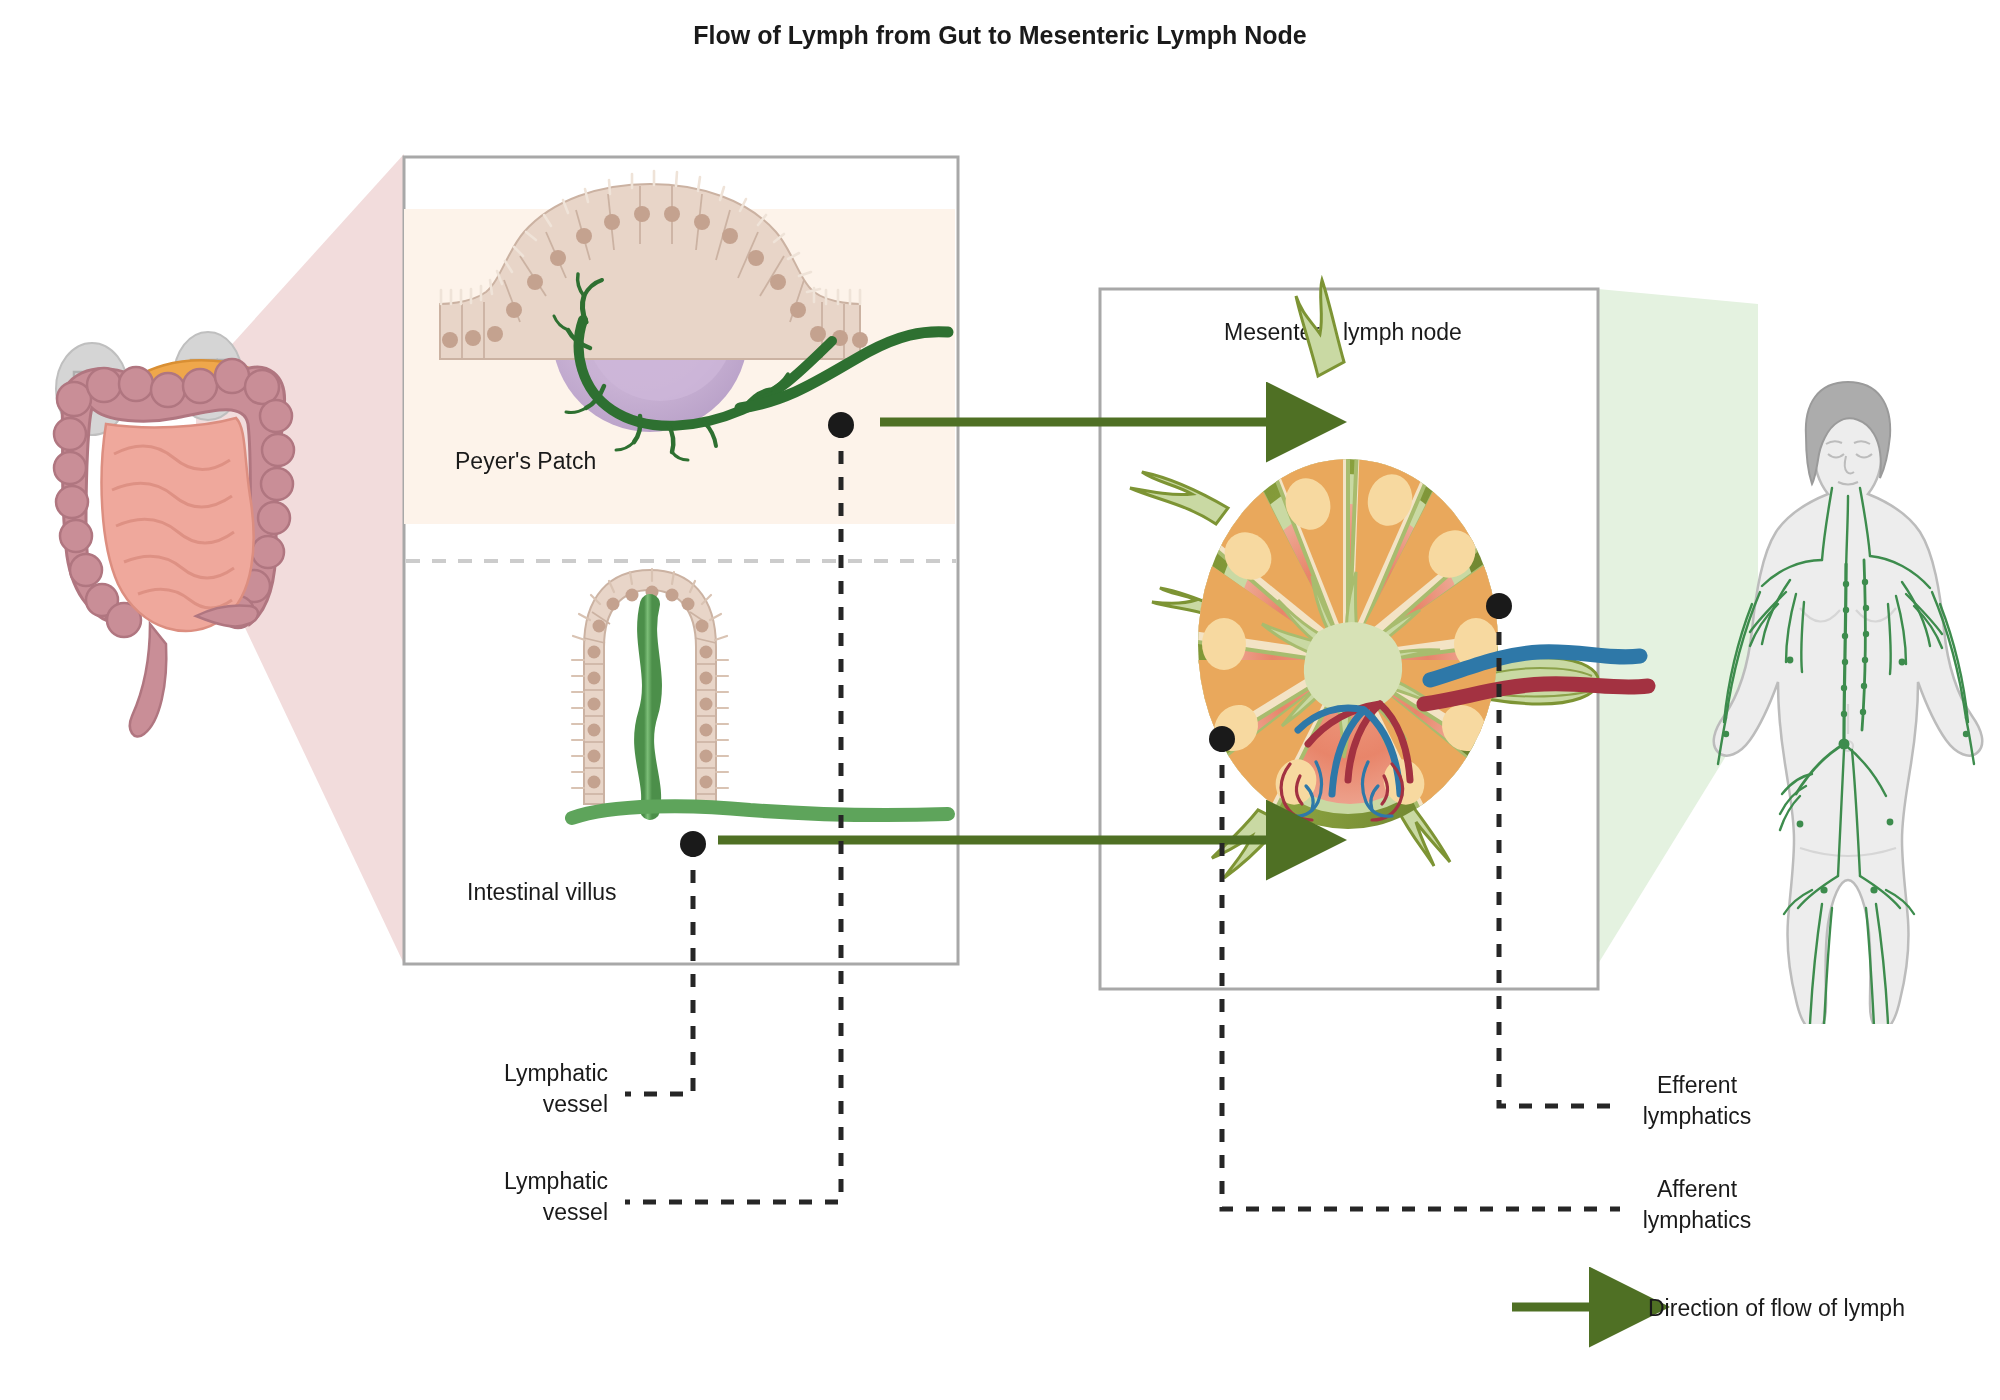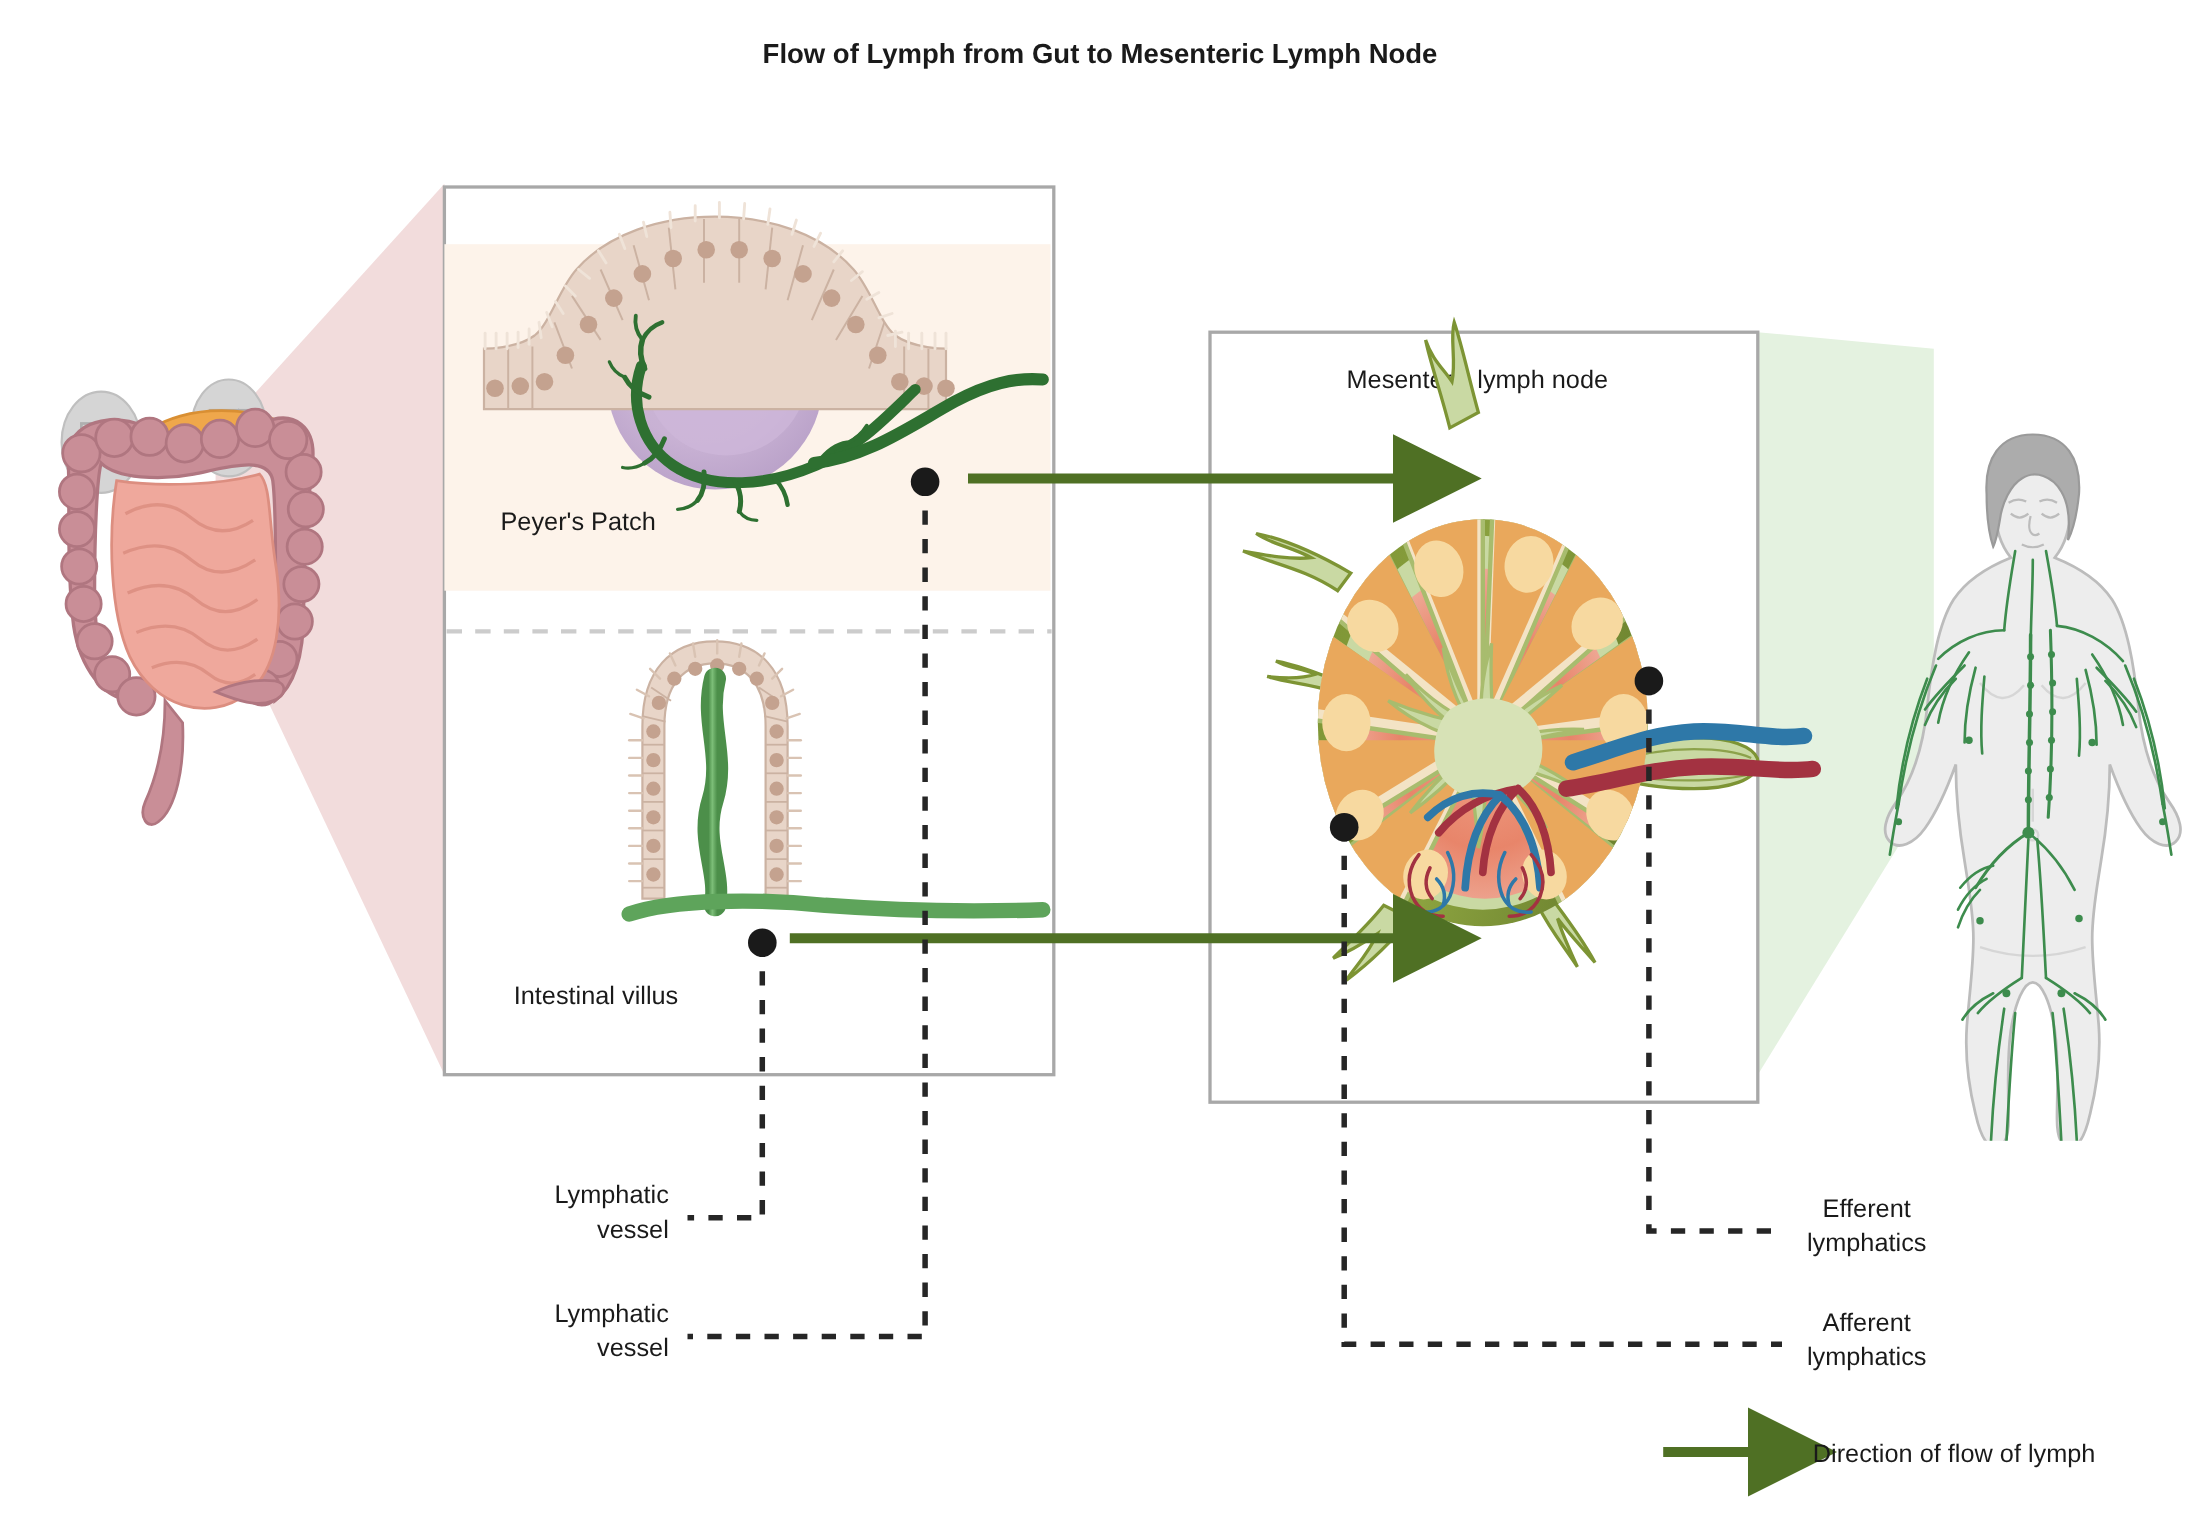--- a/index.html
+++ b/index.html
@@ -1,18 +1,18 @@
 <!DOCTYPE html>
 <html><head>
 <meta charset="utf-8">
 <style>
   html,body{margin:0;padding:0;background:#ffffff;}
   body{width:2000px;height:1400px;position:relative;overflow:hidden;
        font-family:"Liberation Sans","DejaVu Sans",sans-serif;}
-  #stage{position:absolute;left:0;top:17px;width:2000px;height:1116px;}
+  #stage{position:absolute;left:0;top:4px;width:2000px;height:1116px;}
   svg#scene{position:absolute;left:0;top:0;width:2000px;height:1400px;}
   .ttl{font-weight:bold;font-size:25px;fill:#1a1a1a;}
   .lbl{font-size:23px;fill:#1a1a1a;}
 </style>
 </head>
 <body>
 
 <div id="stage">
 <svg id="scene" viewBox="0 0 2000 1400" xmlns="http://www.w3.org/2000/svg">
   <defs>

